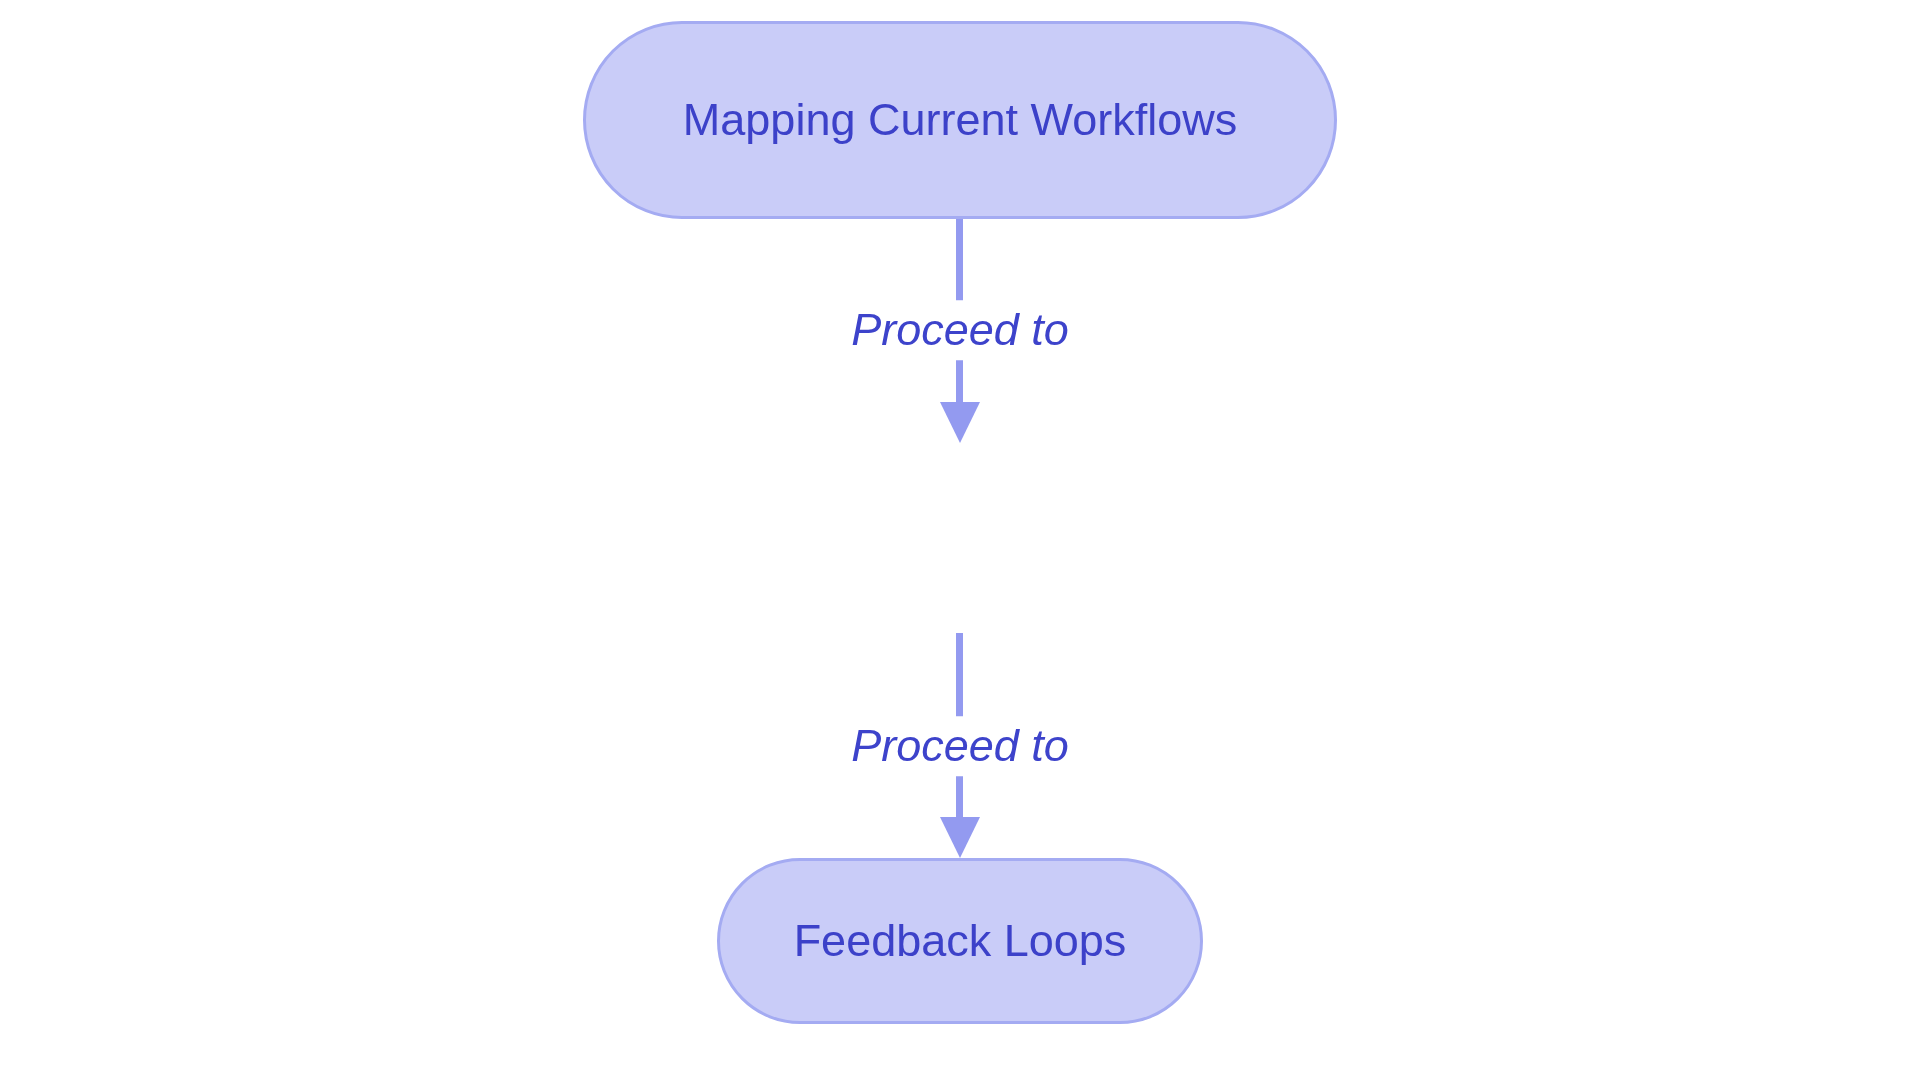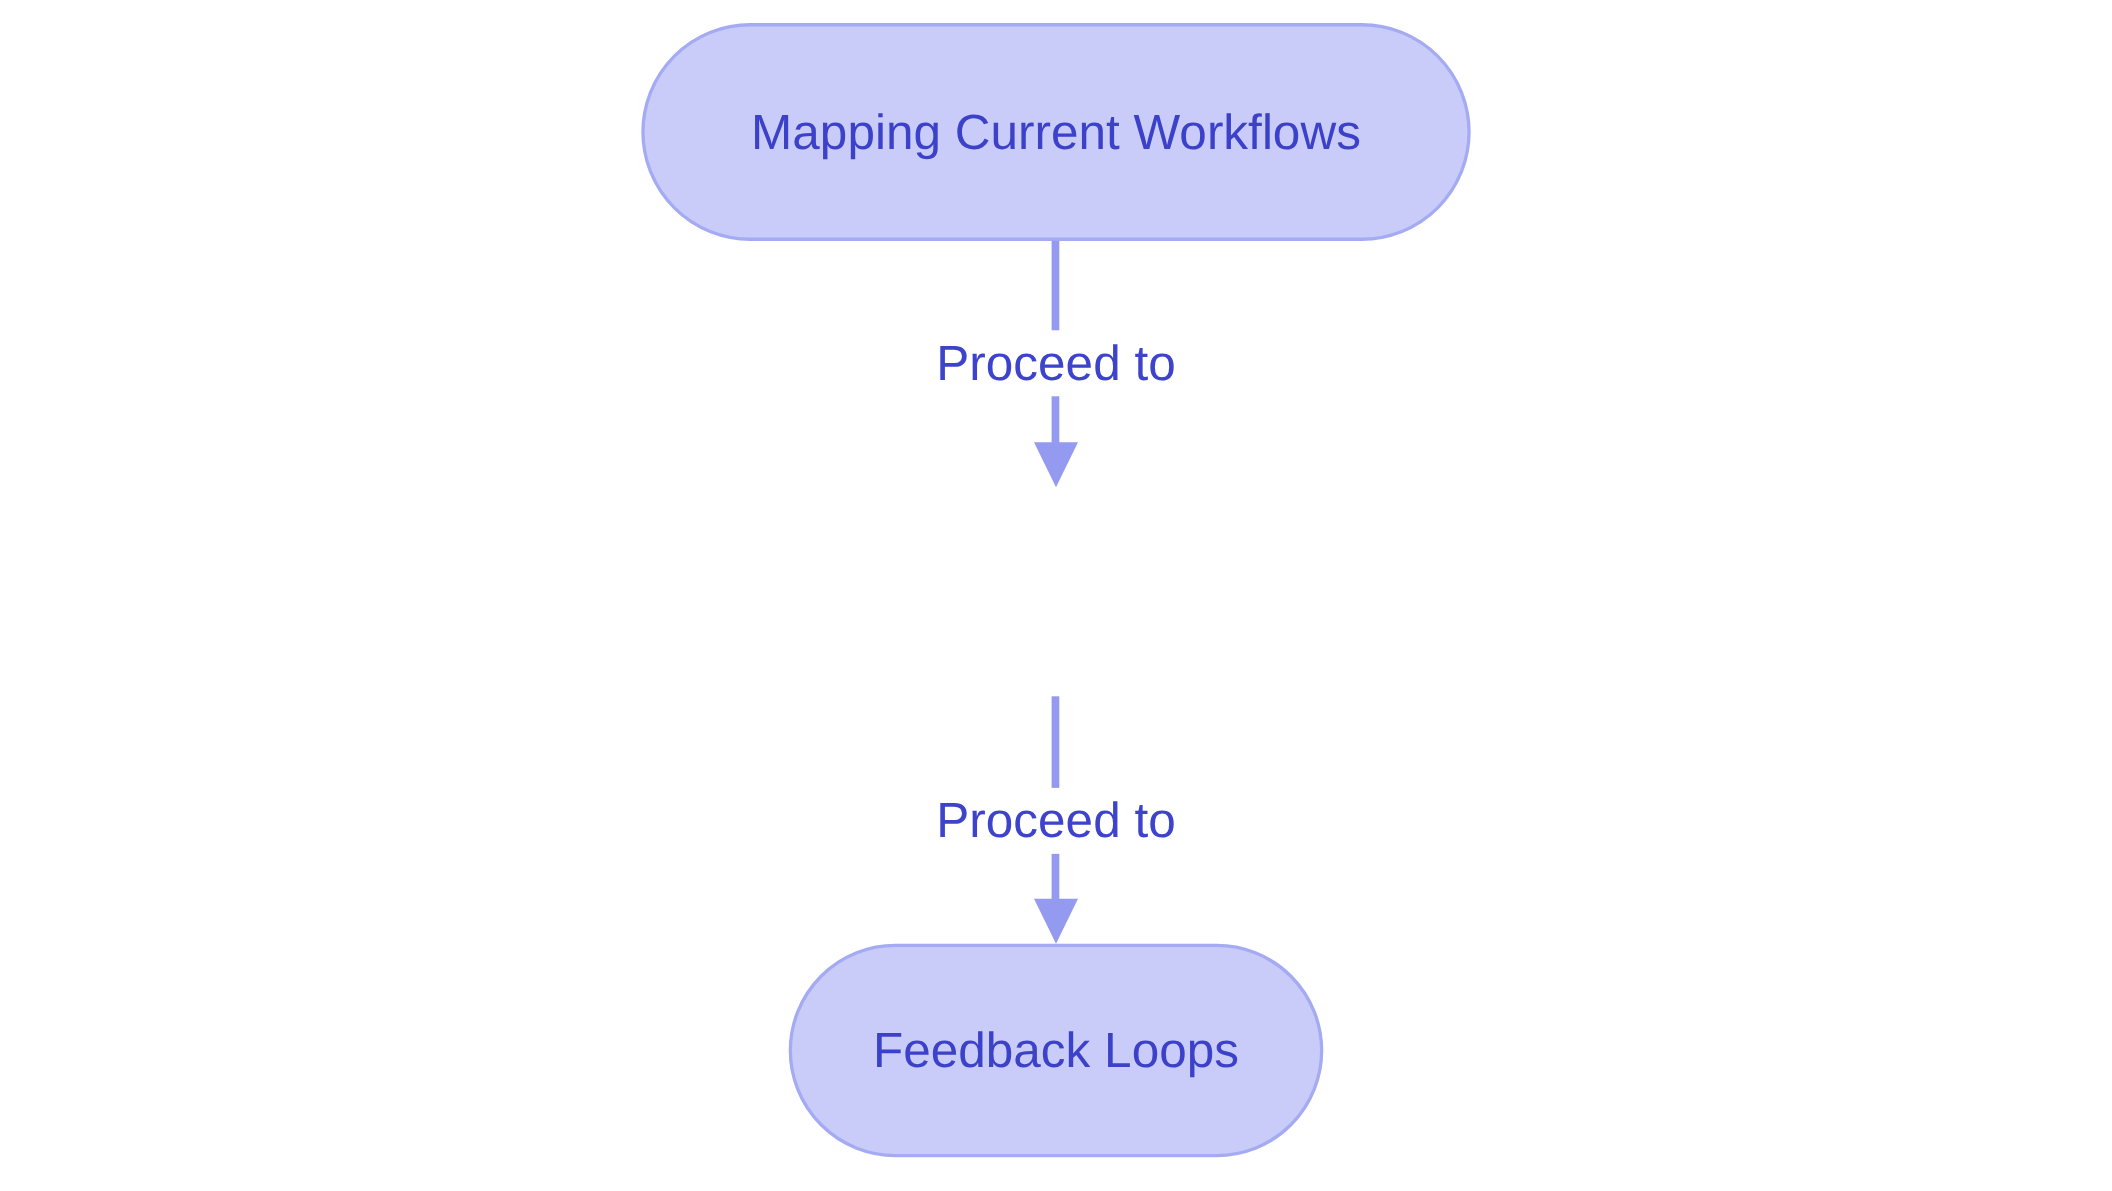--- a/index.html
+++ b/index.html
@@ -29,21 +29,21 @@
     background:var(--node-fill);
     border:3px solid var(--node-border);
     color:var(--node-text);
     font-size:45px;
     line-height:1.2;
     text-align:center;
     white-space:nowrap;
   }
   .node-1{left:583px;top:21px;width:754px;height:198px;border-radius:99px;}
   .node-2{left:758px;top:443px;width:404px;height:190px;border-radius:95px;}
-  .node-3{left:717px;top:858px;width:486px;height:194px;border-radius:97px;}
+  .node-3{left:717px;top:858px;width:486px;height:166px;border-radius:97px;}
   .edge-line{
     position:absolute;
     left:956px;width:7px;
     background:var(--edge-line);
   }
   .line-1{top:219px;height:185px;}
   .line-2{top:633px;height:186px;}
   .arrowhead{
     position:absolute;
     left:940px;width:0;height:0;
@@ -56,20 +56,21 @@
   .edge-label{
     position:absolute;
     left:960px;
     transform:translate(-50%,-50%);
     background:var(--background);
     padding:5px 12px;
     color:var(--edge-label-text);
     font-size:45px;
     line-height:1.1;
     white-space:nowrap;
+    font-style:italic;
   }
   .edge-label-1{top:330px;}
   .edge-label-2{top:746px;}
 </style>
 </head>
 <body>
 
 <div class="canvas">
 
   <div class="node node-1">

